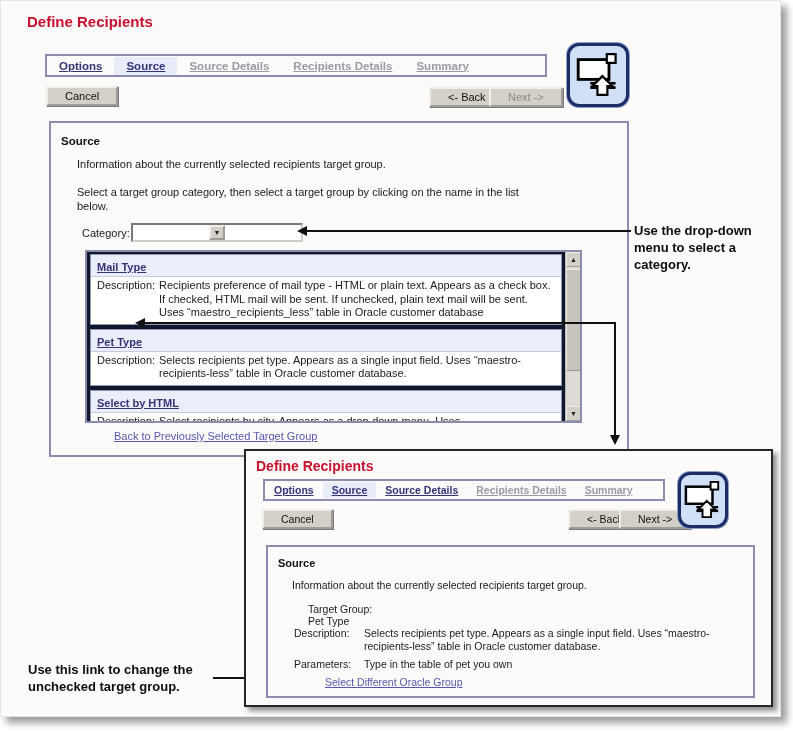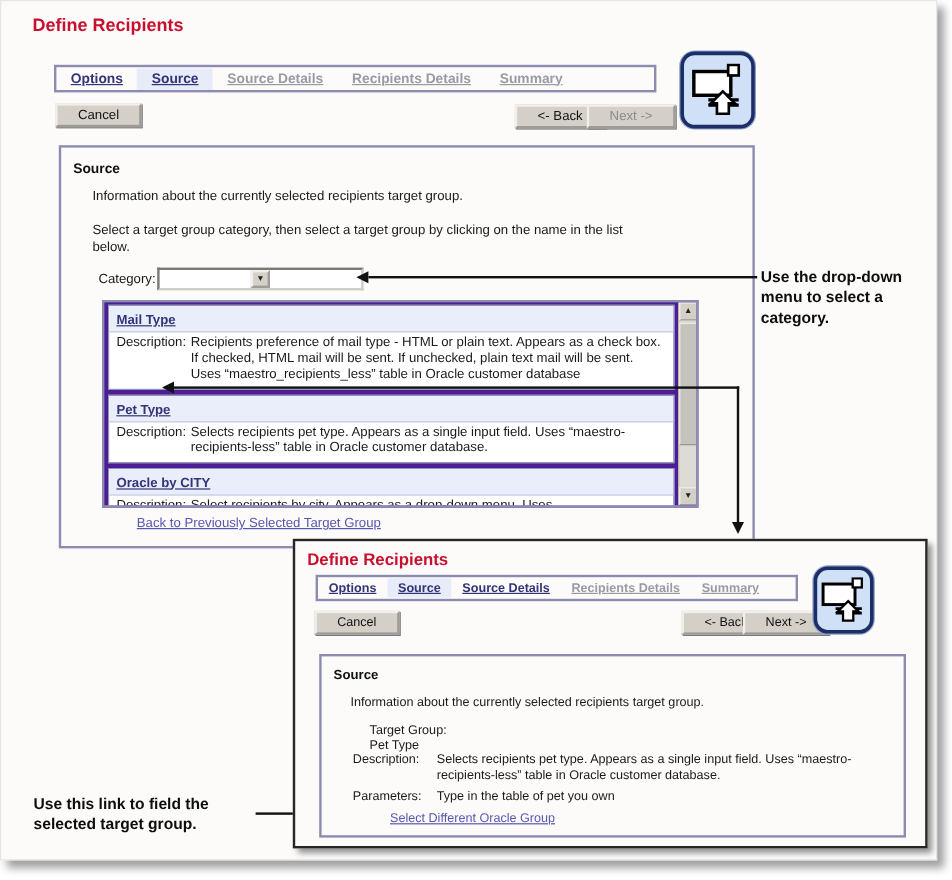--- a/index.html
+++ b/index.html
@@ -16,21 +16,21 @@
   .btn { position:absolute; font-size:11px; color:#111; background:#d4d0c8; border:2px outset #f2efea;
          padding:2px 17px; white-space:nowrap; box-shadow:1px 1px 0 #7a7a7a; }
   .btn.disabled { color:#8a8a8a; }
   .panel { position:absolute; border:2px solid #8c8cb0; background:#fcfbfa; }
   .ptitle { font-weight:bold; font-size:11.5px; color:#111; }
   .ptext { font-size:11px; color:#1a1a1a; line-height:14px; }
   .combo { position:absolute; height:19px; background:#fff; border:2px inset #cfccc6; display:flex; align-items:center; }
   .combo .val { flex:1; font-size:11px; padding-left:3px; color:#111; white-space:nowrap; overflow:hidden; }
   .combo .dd { width:16px; height:100%; background:#d4d0c8; border:2px outset #f2efea;
                display:flex; align-items:center; justify-content:center; font-size:7px; color:#222; }
-  .listbox { position:absolute; border:2px solid #8c8cb0; background:#4c1d95; overflow:hidden; }
+  .listbox { position:absolute; border:2px solid #8c8cb0; background:#0f172a; overflow:hidden; }
   .listinner { position:absolute; left:0; top:0; right:15px; bottom:0; padding:2px 3px; }
   .gitem { border:1px solid #9393b8; margin-bottom:4px; background:#fff; }
   .ghead { background:#e9eefa; padding:2px 6px 1px; border-bottom:1px solid #c6cbe2; }
   .ghead a, .glink { font-size:11px; font-weight:bold; color:#333377; text-decoration:underline; }
   .gdesc { display:flex; padding:2px 6px 4px; }
   .gdesc .lab { width:62px; flex:none; font-size:11px; color:#1a1a1a; }
   .gdesc .txt { width:406px; font-size:11px; color:#1a1a1a; line-height:13.5px; }
   .plink { font-size:11px; color:#5757b0; text-decoration:underline; white-space:nowrap;padding-left:29px; }
   .sbar { position:absolute; top:0; right:0; bottom:0; width:15px; background:#dedad5; border-left:1px solid #b9b6b1; }
   .sbtn { position:absolute; left:0; width:15px; height:15px; background:#d4d0c8; border:1px outset #f2efea;
@@ -101,21 +101,21 @@
           </div>
         </div>
         <div class="gitem">
           <div class="ghead"><a href="#" class="glink">Pet Type</a></div>
           <div class="gdesc">
             <span class="lab">Description:</span>
             <span class="txt">Selects recipients pet type. Appears as a single input field. Uses “maestro-recipients-less” table in Oracle customer database.</span>
           </div>
         </div>
         <div class="gitem">
-          <div class="ghead"><a href="#" class="glink">Oracle by CITY</a></div>
+          <div class="ghead"><a href="#" class="glink">Select by HTML</a></div>
           <div class="gdesc">
             <span class="lab">Description:</span>
             <span class="txt">Select recipients by city. Appears as a drop-down menu. Uses “maestro_recipients_less” table in Oracle customer database.</span>
           </div>
         </div>
 
       </div>
       <div class="sbar">
         <div class="sbtn" style="top:0;">▲</div>
         <div class="sthumb" style="top:17px; height:102px;"></div>
@@ -129,21 +129,21 @@
   <div class="note" style="left:633px; top:221px; width:142px;">Use the drop-down menu to select a category.</div>
 
   <div class="hline" style="left:306px; top:229px; width:324px;"></div>
   <div class="ah-left" style="left:296px; top:225px;"></div>
 
   <div class="hline" style="left:143px; top:321px; width:472px;"></div>
   <div class="ah-left" style="left:134px; top:317px;"></div>
   <div class="vline" style="left:613px; top:321px; height:113px;"></div>
   <div class="ah-down" style="left:609px; top:434px;"></div>
 
-  <div class="note" style="left:27px; top:660px; width:178px;">Use this link to field the selected target group.</div>
+  <div class="note" style="left:27px; top:660px; width:178px;">Use this link to change the unchecked target group.</div>
   <div class="hline" style="left:212px; top:676px; width:62px;"></div>
   <div class="ah-right" style="left:274px; top:672px;"></div>
 
   <div class="win2">
     <div class="abs win-title" style="left:10px; top:7px; font-size:14px;">Define Recipients</div>
 
     <div class="abs tabbox" style="left:17px; top:28px; width:402px; height:22px;">
       <span class="tab on s" style="padding:2px 9px;">Options</span>
       <span class="tab cur s" style="padding:2px 9px;">Source</span>
       <span class="tab on s" style="padding:2px 9px;">Source Details</span>

